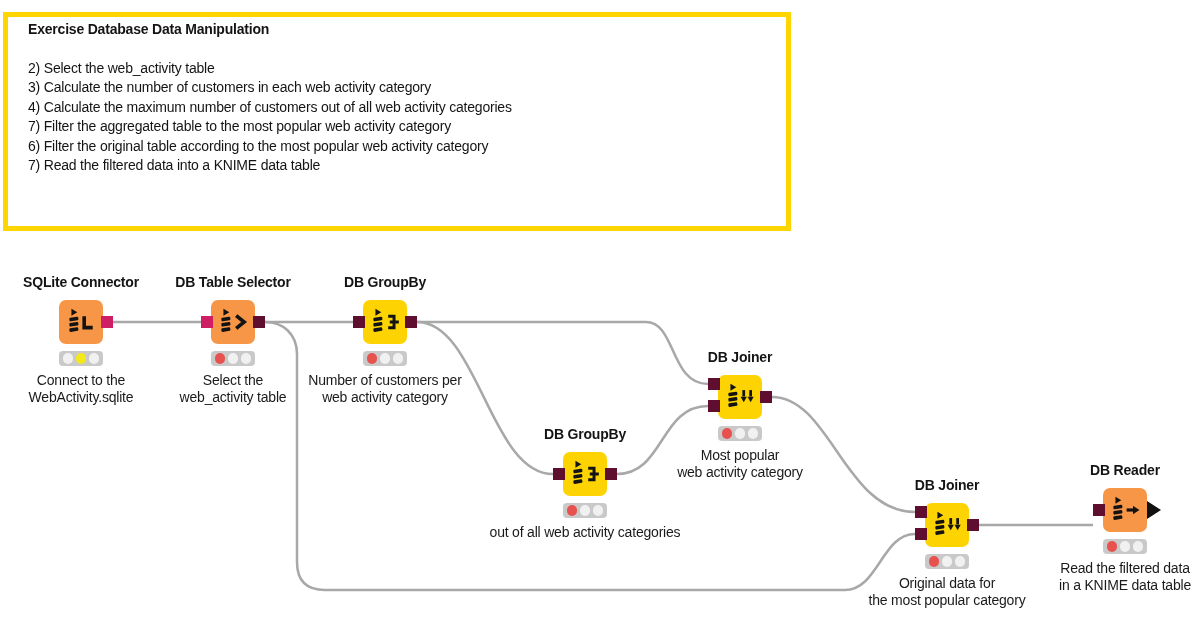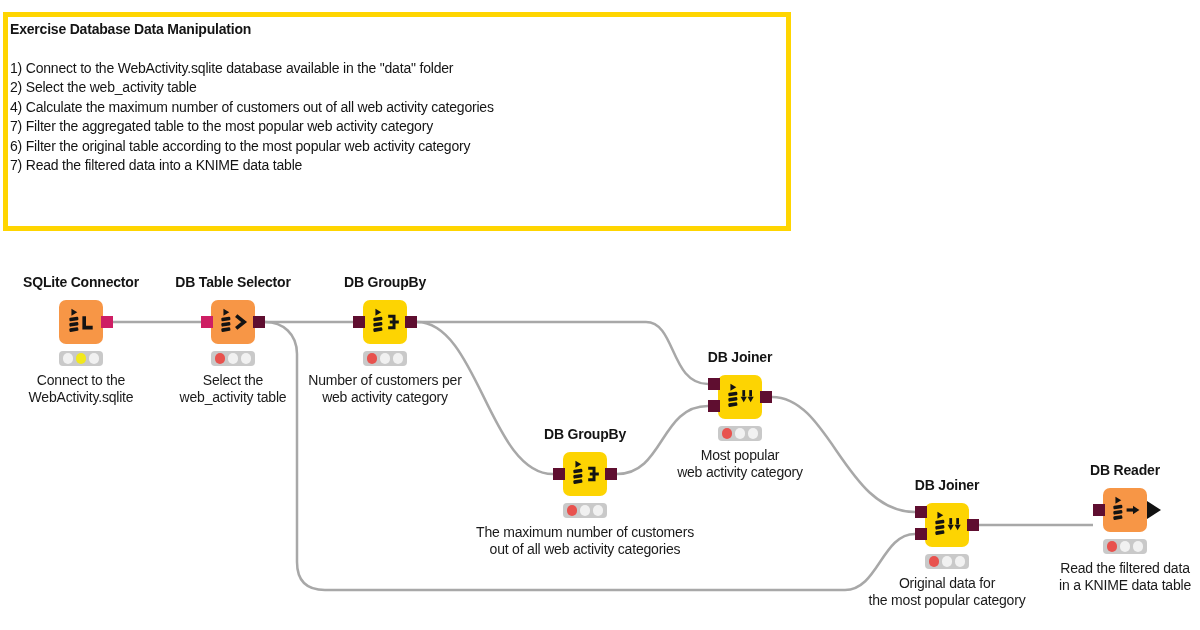--- a/index.html
+++ b/index.html
@@ -1,21 +1,21 @@
 <!DOCTYPE html>
 <html><head>
 <meta charset="utf-8">
 <style>
   html,body{margin:0;padding:0;background:#fff;}
   .canvas{position:relative;width:1200px;height:630px;background:#ffffff;overflow:hidden;
           font-family:"Liberation Sans",sans-serif;color:#141414;}
 
   
   .annotation{position:absolute;left:3px;top:12px;width:788px;height:219px;box-sizing:border-box;
-              border:5px solid #FFD500;background:#fff;padding:4px 2px;}
+              border:5px solid #FFD500;background:#fff;padding:4px 20px;}
   .annotation .atitle{font-size:14px;font-weight:bold;margin-bottom:22px;letter-spacing:-0.2px;}
   .annotation .aline{font-size:14px;line-height:19.4px;letter-spacing:-0.2px;}
 
   
   svg.wires{position:absolute;left:0;top:0;}
   .wire{fill:none;stroke:#A8A8A8;stroke-width:2.5;}
 
   
   .node{position:absolute;width:44px;height:44px;border-radius:7px;
         display:flex;align-items:center;justify-content:center;}
@@ -46,22 +46,22 @@
   .traffic[data-status="red"] .dot:nth-child(1){background:#E8524E;}
   .traffic[data-status="yellow"] .dot:nth-child(2){background:#F2E81C;}
 </style>
 </head>
 <body>
 
 <div class="canvas">
 
   <div class="annotation">
     <div class="atitle">Exercise Database Data Manipulation</div>
-    <div class="aline">1) Connect to the WebActivity.sqlite database available in the "data" folder</div>
     <div class="aline">2) Select the web_activity table</div>
+    <div class="aline">3) Calculate the number of customers in each web activity category</div>
     <div class="aline">4) Calculate the maximum number of customers out of all web activity categories</div>
     <div class="aline">7) Filter the aggregated table to the most popular web activity category</div>
     <div class="aline">6) Filter the original table according to the most popular web activity category</div>
     <div class="aline">7) Read the filtered data into a KNIME data table</div>
   </div>
 
   <svg class="wires" width="1200" height="630" viewBox="0 0 1200 630">
     <path class="wire" d="M113 322 H201"></path>
     <path class="wire" d="M265 322 H353"></path>
     <path class="wire" d="M417 322 H646 C676 322 670 384 708 384"></path>
@@ -147,21 +147,20 @@
       <path class="stroke" d="M19 10.5 H24.5 V21.5 H19 M20.5 16 H29" stroke-width="2.8"></path>
     </svg>
     <div class="port dbdata inC"></div>
     <div class="port dbdata outC"></div>
     <div class="traffic" data-status="red">
       <span class="dot"></span>
         <span class="dot"></span>
         <span class="dot"></span>
     </div>
     <div class="ncaption">
-      <div>The maximum number of customers</div>
         <div>out of all web activity categories</div>
     </div>
   </div>
 
   <div class="node yellow" style="left:718px;top:375px">
     <div class="ntitle">DB Joiner</div>
     <svg class="nicon" viewBox="0 0 32 32">
       <path class="ink" d="M7 3.5 L12.5 6.8 L7 10 Z"></path>
       <rect class="ink" x="5" y="11.5" width="8.5" height="3.4" rx="1" transform="rotate(-9 9 13)"></rect>
       <rect class="ink" x="5" y="16.5" width="8.5" height="3.4" rx="1" transform="rotate(-9 9 18)"></rect>

